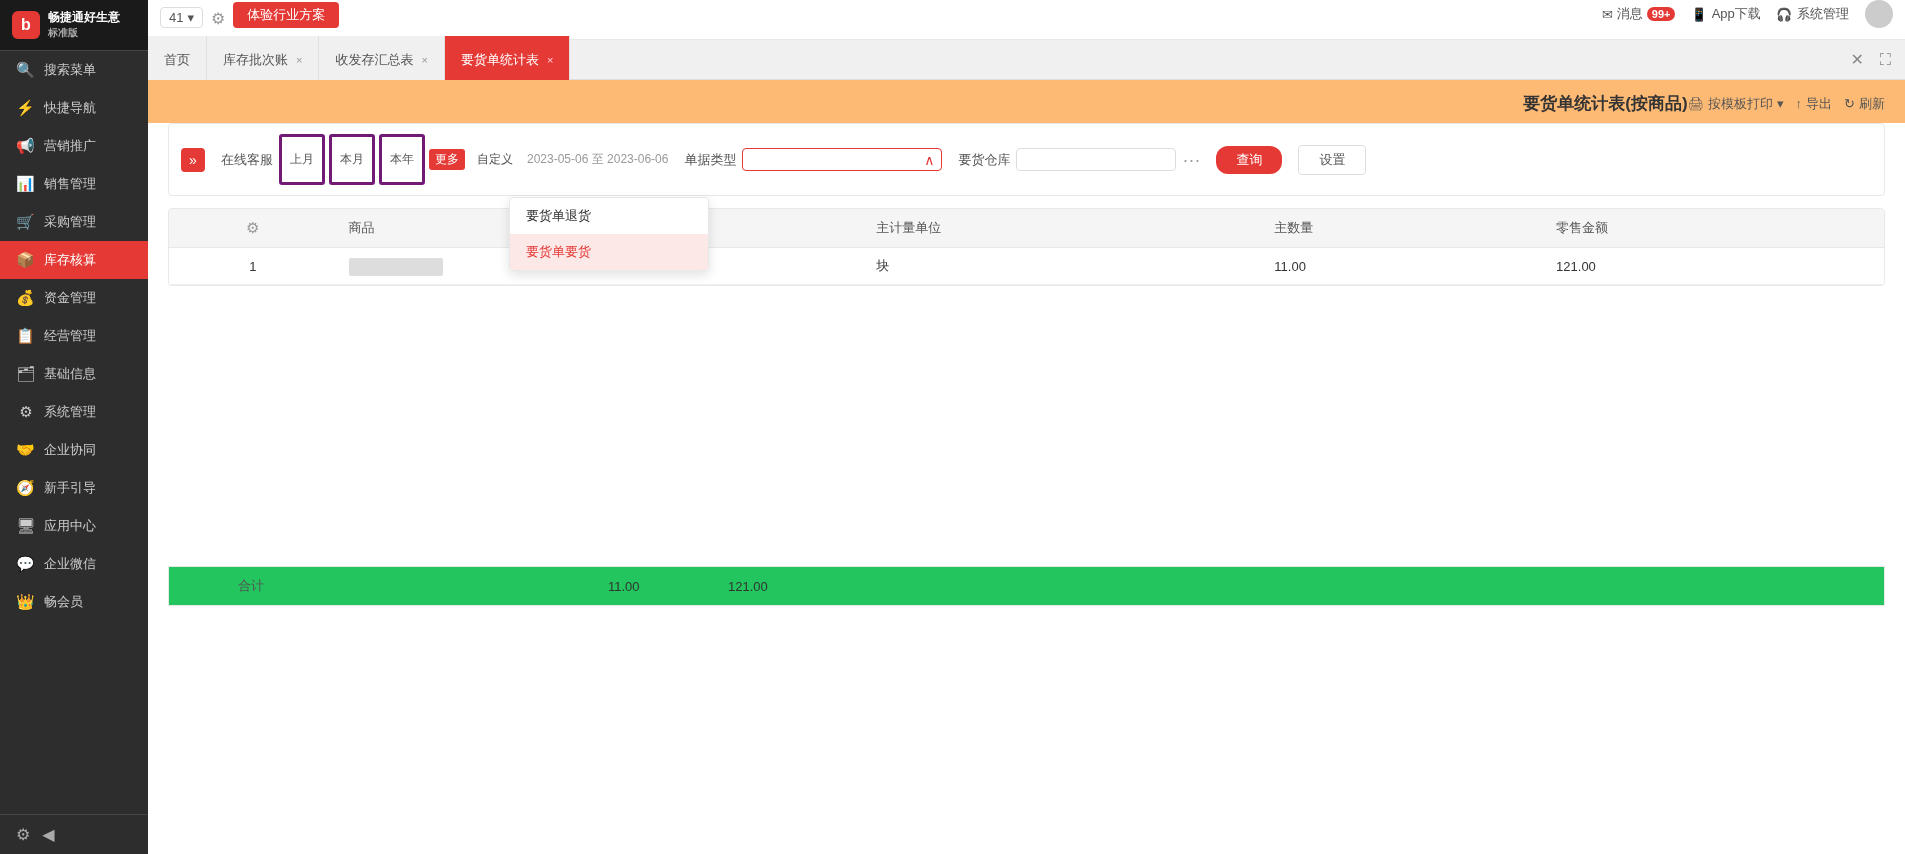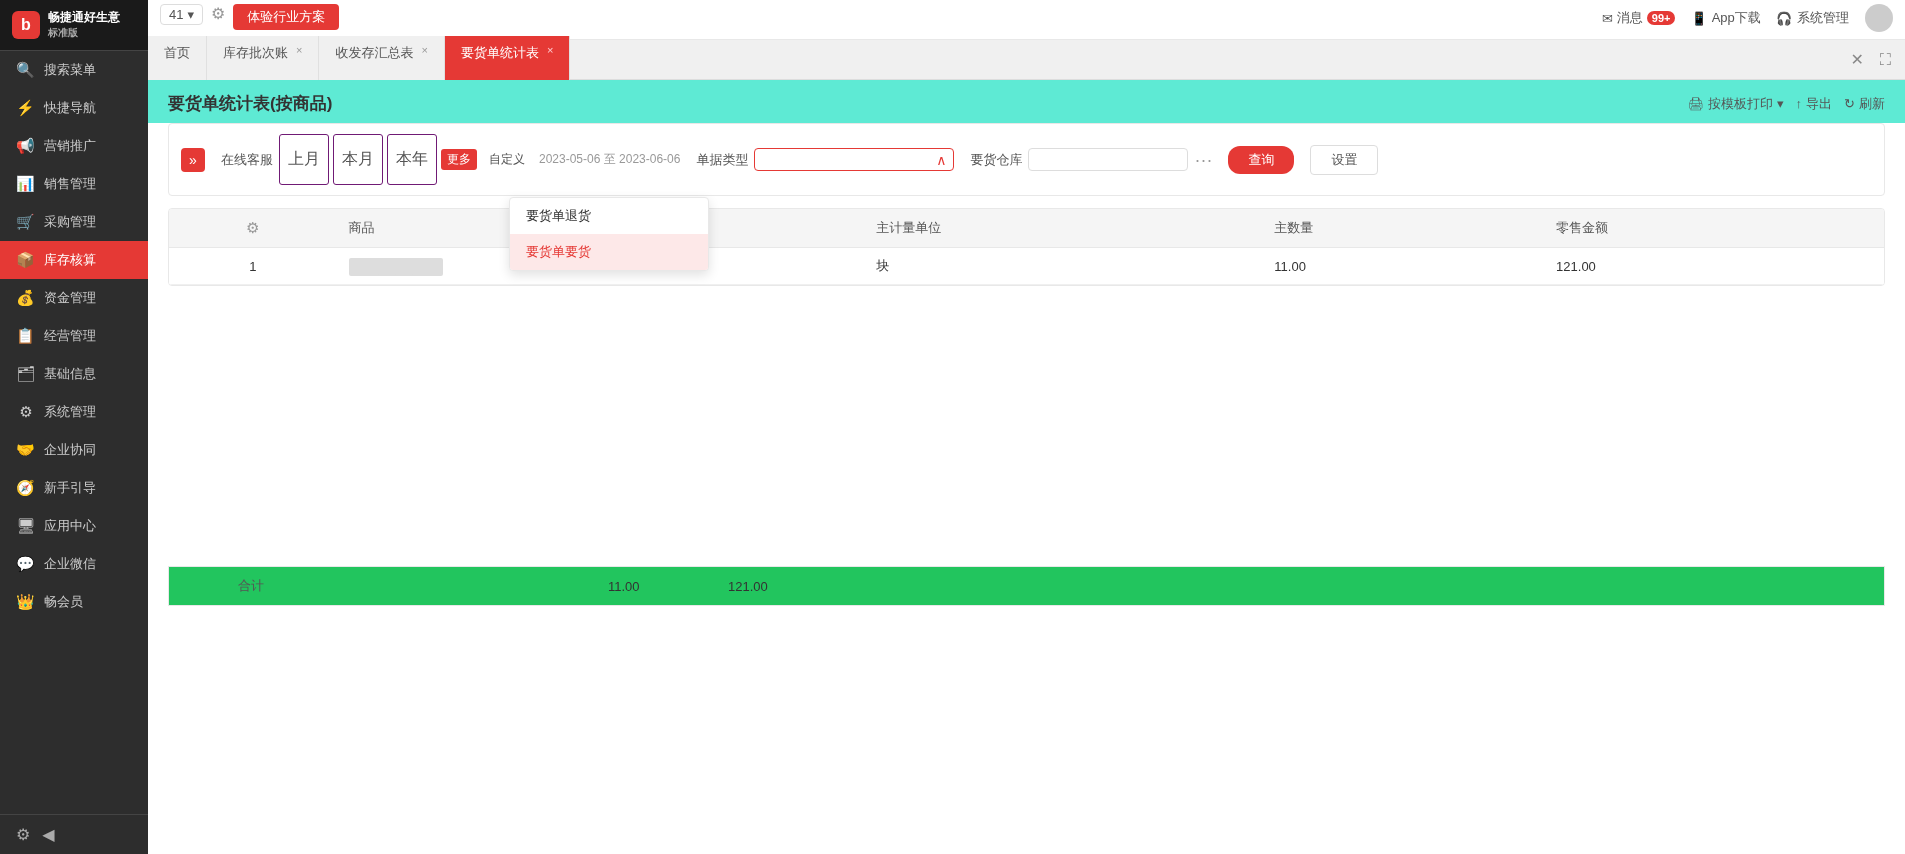--- a/index.html
+++ b/index.html
@@ -71,22 +71,22 @@
       display: flex;
       flex-direction: column;
       overflow: hidden;
     }
 
     
     .top-header {
       height: 40px;
       background: #fff;
       display: flex;
-      align-items: flex-start;
-      padding: 4px 12px;
+      align-items: flex-end;
+      padding: 11px 12px;
       border-bottom: 1px solid #e8e8e8;
       gap: 8px;
       flex-shrink: 0;
     }
     .breadcrumb-selector {
       display: flex;
       align-items: center;
       border: 1px solid #ddd;
       border-radius: 4px;
       padding: 2px 8px;
@@ -139,21 +139,22 @@
       height: 40px;
       background: #f0f0f0;
       display: flex;
       align-items: center;
       padding: 0 0;
       border-bottom: 1px solid #ddd;
       flex-shrink: 0;
     }
     .tab-item {
       display: flex;
-      padding: 8px 16px;
+      align-items: center;
+      padding: 1px 16px;
       height: 48px;
       font-size: 13px;
       color: #555;
       cursor: pointer;
       border-right: 1px solid #e0e0e0;
       background: #f0f0f0;
       gap: 6px;
     }
     .tab-item .tab-close {
       font-size: 11px;
@@ -182,23 +183,23 @@
 
     
     .page-content {
       flex: 1;
       overflow-y: auto;
       background: #fff;
     }
     .page-title-bar {
       display: flex;
       align-items: center;
-      justify-content: space-between;
+      justify-content: flex-end;
       padding: 12px 20px 8px;
-      background: #5eead4;
+      background: #fdba74;
     }
     .page-title {
       font-size: 17px;
       font-weight: 600;
       color: #333;
     }
     .page-title-actions {
       display: flex;
       align-items: center;
       gap: 12px;
@@ -248,24 +249,24 @@
       color: #555;
     }
     .filter-label { color: #555; font-size: 13px; white-space: nowrap; }
     .date-btns {
       display: flex;
       gap: 4px;
       align-items: center;
     }
     .date-btn {
       padding: 14px 8px;
-      border: 1px solid #701a75;
+      border: 3px solid #701a75;
       border-radius: 3px;
       cursor: pointer;
-      font-size: 16px;
+      font-size: 12px;
       background: #fff;
       color: #555;
     }
     .date-badge {
       background: #e53935;
       color: white;
       border-radius: 3px;
       padding: 2px 6px;
       font-size: 12px;
       cursor: pointer;

